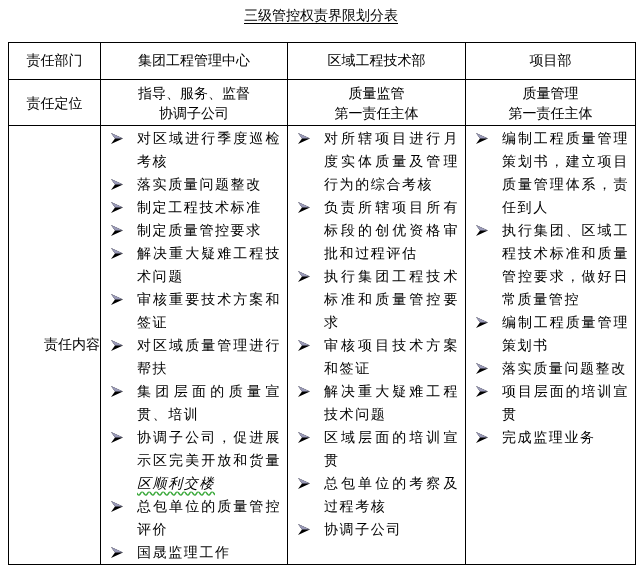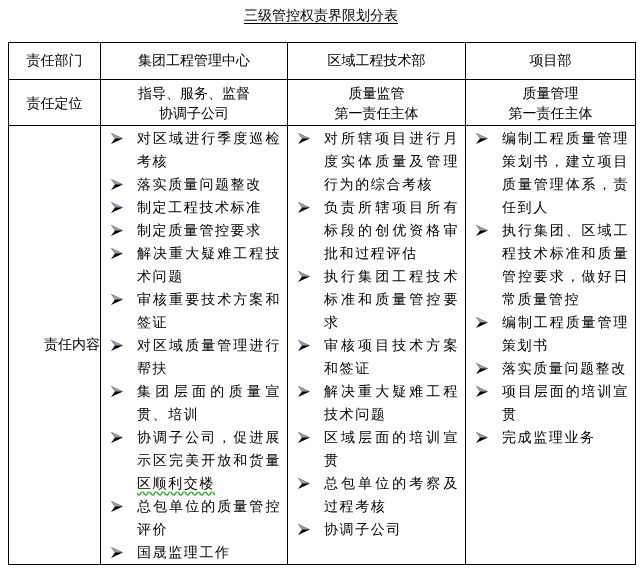--- a/index.html
+++ b/index.html
@@ -33,21 +33,21 @@
   ul.bullets { list-style: none; margin: 0; padding: 1px 6px 0 4px; }
   ul.bullets li {
     position: relative; padding-left: 32px;
     font-size: 14px; line-height: 23px; letter-spacing: 1.6px;
     text-align: justify;
   }
   ul.bullets li .bullet {
     position: absolute; left: 6px; top: 0; width: 14px; height: 23px;
   }
   ul.bullets li .bullet svg { position: absolute; left: 0; top: 6px; }
-  .squiggle { text-decoration: underline wavy #3aa83a; text-underline-offset: 3px; }
+  .squiggle { text-decoration: underline wavy #3aa83a; text-underline-offset: 3px; font-style: italic; }
 </style>
 </head>
 <body>
 
 <div class="title">三级管控权责界限划分表</div>
 
 <table class="grid">
   <colgroup>
       <col class="c1">
       <col class="c2">

